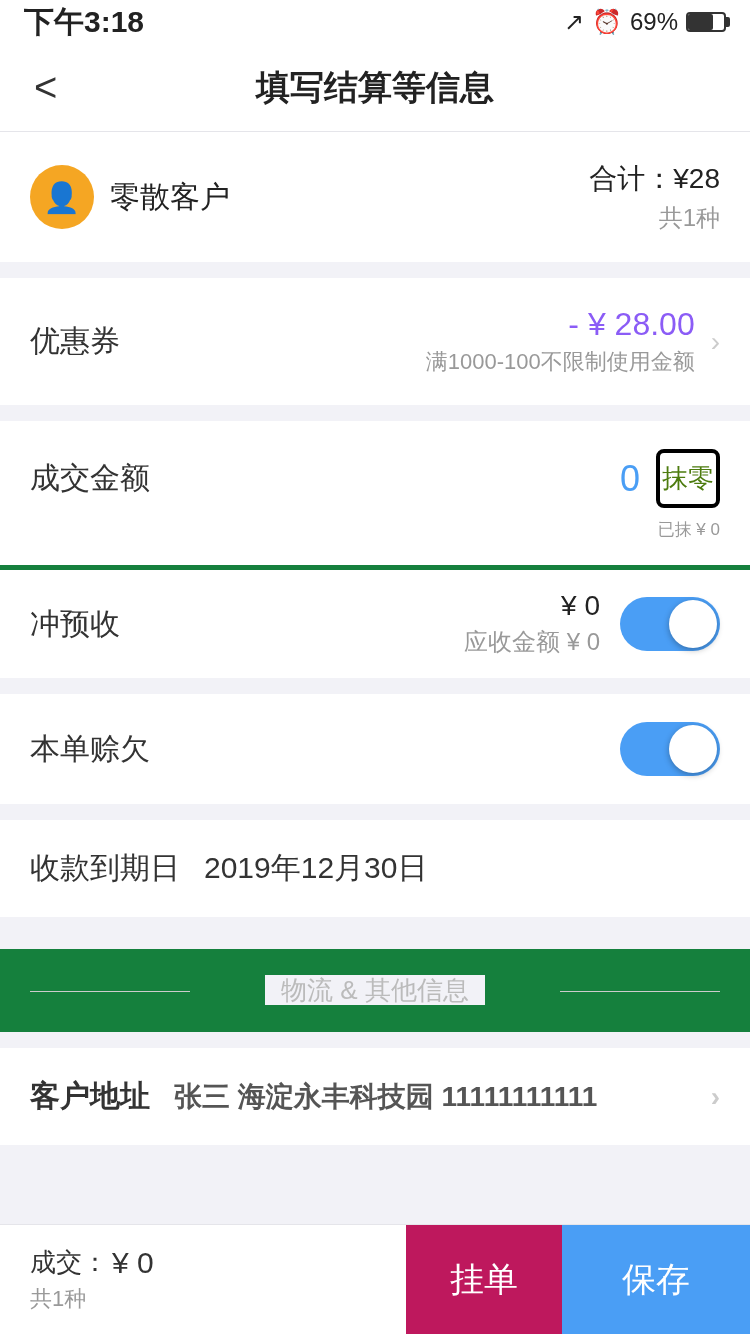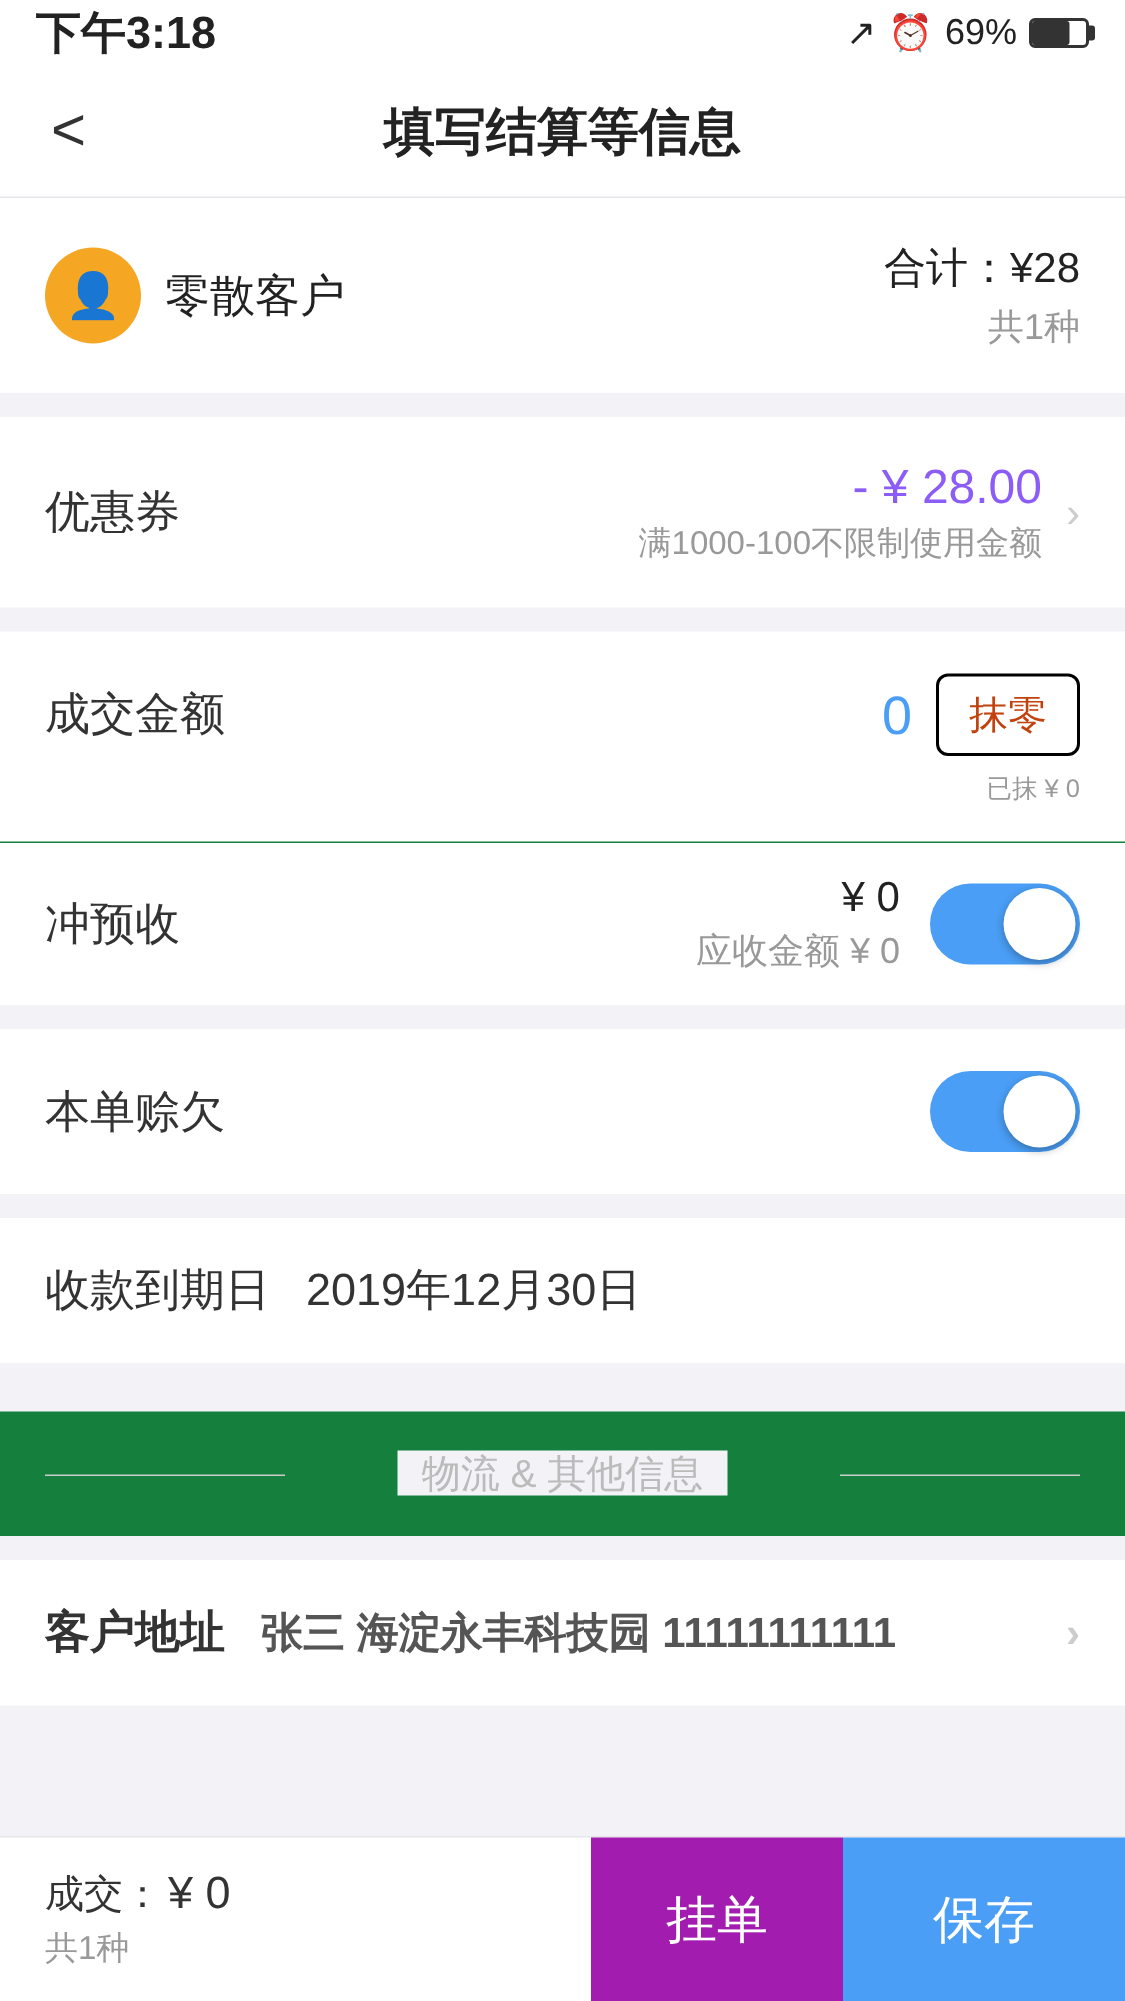--- a/index.html
+++ b/index.html
@@ -179,42 +179,42 @@
     .deal-amount-input {
       font-size: 36px;
       color: #4a9ef5;
       font-weight: 500;
       border: none;
       outline: none;
       text-align: right;
       width: 120px;
     }
     .round-zero-btn {
-      border: 2px solid #000000;
+      border: 4px solid #000000;
       border-radius: 8px;
-      padding: 8px 20px;
+      padding: 8px 2px;
       font-size: 26px;
-      color: #c2410c;
+      color: #4d7c0f;
       cursor: pointer;
       background: #fff;
     }
     .deal-sub {
       padding: 0 30px 24px 30px;
       text-align: right;
       font-size: 17px;
       color: #999;
     }
 
     
     .prepay-row {
       display: flex;
       align-items: center;
       justify-content: space-between;
       padding: 20px 30px;
-      border-top: 1px solid #15803d;
+      border-top: 5px solid #15803d;
     }
     .prepay-right {
       display: flex;
       align-items: center;
       gap: 20px;
     }
     .prepay-amounts {
       text-align: right;
     }
     .prepay-amount {
@@ -355,23 +355,23 @@
       font-size: 30px;
       color: #333;
       font-weight: 500;
     }
     .bottom-count {
       font-size: 22px;
       color: #999;
       margin-top: 4px;
     }
     .bottom-btn-hang {
-      width: 168px;
+      width: 156px;
       height: 110px;
-      background: #a21caf;
+      background: #be185d;
       display: flex;
       align-items: center;
       justify-content: center;
       font-size: 34px;
       color: #fff;
       font-weight: 500;
       cursor: pointer;
     }
     .bottom-btn-save {
       width: 188px;

